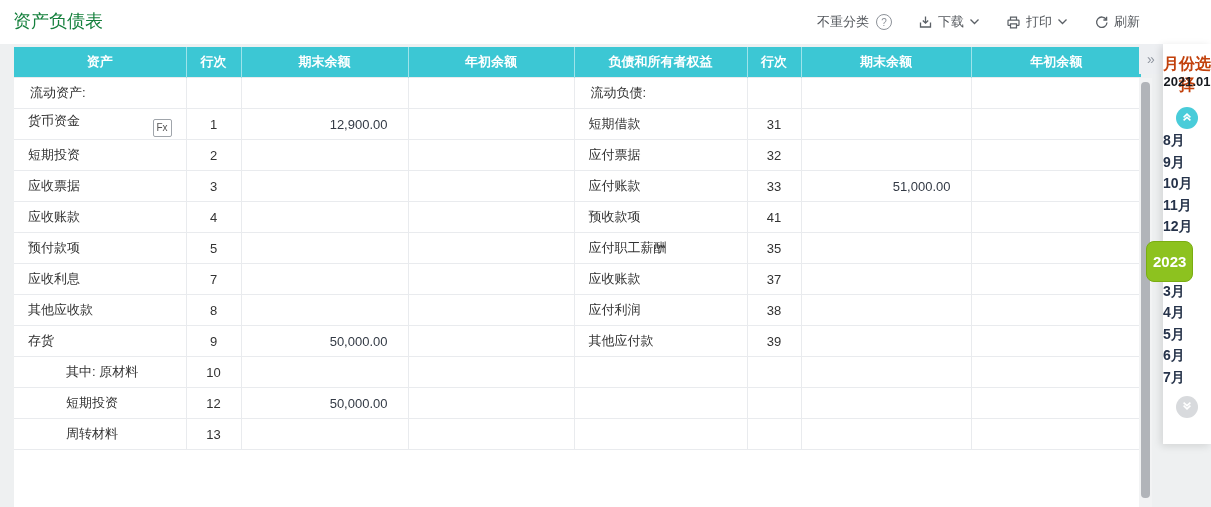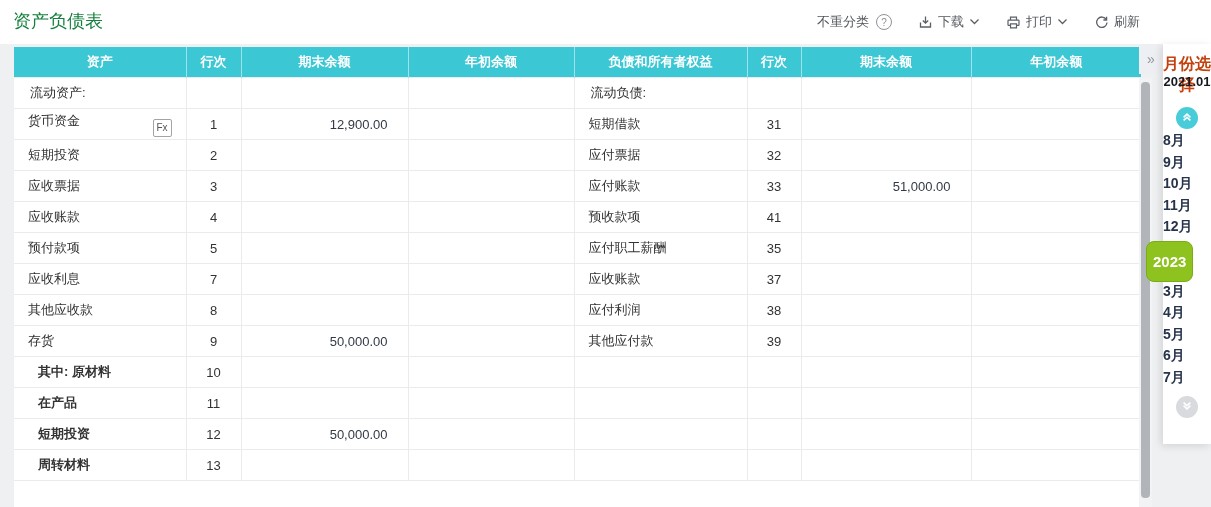--- a/index.html
+++ b/index.html
@@ -22,21 +22,21 @@
   table{border-collapse:collapse;table-layout:fixed;width:1127px;}
   th{height:30px;background:#3cc7d4;color:#fff;font-size:13px;font-weight:700;text-align:center;
      border-right:1px solid rgba(255,255,255,.5);padding:0;}
   th:last-child{border-right:none;}
   td{height:30px;border:1px solid #e9ebee;font-size:13px;color:#333;padding:0;overflow:hidden;white-space:nowrap;}
   tr td:first-child{border-left:none;}
   tr td:last-child{border-right:none;}
   td.name{text-align:left;}
   td.ind0{padding-left:16px;margin-top:8px;}
   td.ind1{padding-left:14px;}
-  td.ind2{padding-left:24px;font-weight:bold;}
+  td.ind2{padding-left:52px;}
   td.center{text-align:center;}
   td.num{text-align:right;padding-right:20px;color:#333a45;}
   .fxbox{float:right;margin:7px 14px 0 0;width:17px;height:16px;border:1px solid #a0a5ab;border-radius:2px;
     font-size:10px;line-height:15px;text-align:center;color:#555;background:#fff;cursor:pointer;}
   
   .vscroll{position:absolute;left:1139px;top:78px;width:13px;height:429px;background:#f2f3f4;}
   .vthumb{position:absolute;left:2px;top:4px;width:9px;height:416px;background:#b1b4b9;border-radius:4px;}
   
   .collapse-tab{position:absolute;left:1139px;top:44px;width:24px;height:30px;background:#edeff2;
     display:flex;align-items:center;justify-content:center;color:#9096a0;font-size:14px;cursor:pointer;}
@@ -216,30 +216,20 @@
           <td class="num">50,000.00</td>
           <td class="num"></td>
           <td class="name ind1">其他应付款</td>
           <td class="center">39</td>
           <td class="num"></td>
           <td class="num"></td>
         </tr>
         <tr>
           <td class="name ind2">其中: 原材料</td>
           <td class="center">10</td>
-          <td class="num"></td>
-          <td class="num"></td>
-          <td class="name ind1"></td>
-          <td class="center"></td>
-          <td class="num"></td>
-          <td class="num"></td>
-        </tr>
-        <tr>
-          <td class="name ind2">在产品</td>
-          <td class="center">11</td>
           <td class="num"></td>
           <td class="num"></td>
           <td class="name ind1"></td>
           <td class="center"></td>
           <td class="num"></td>
           <td class="num"></td>
         </tr>
         <tr>
           <td class="name ind2">短期投资</td>
           <td class="center">12</td>

